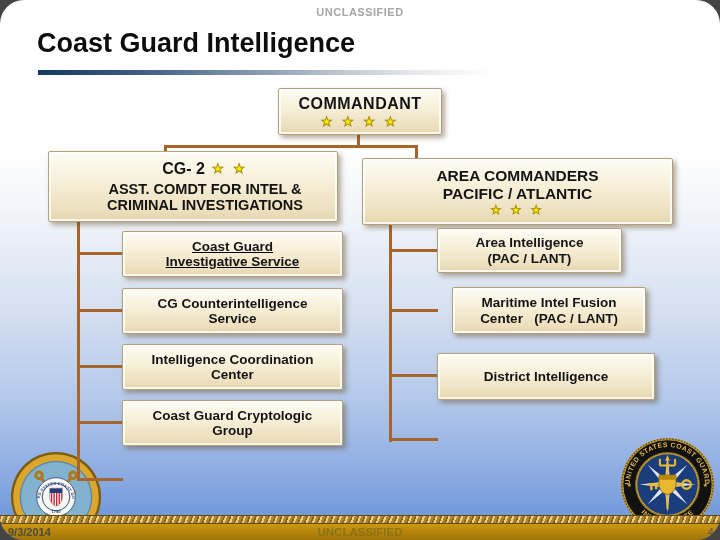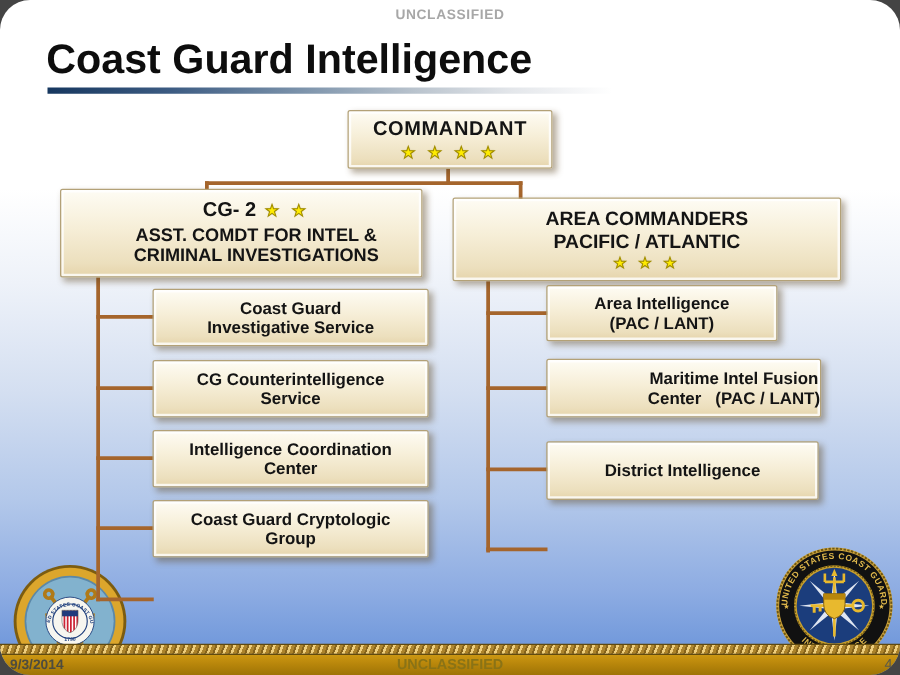--- a/index.html
+++ b/index.html
@@ -5,21 +5,21 @@
   html,body{margin:0;padding:0;background:#444;}
   .slide{
     position:relative;width:720px;height:540px;overflow:hidden;
     font-family:"Liberation Sans","DejaVu Sans",sans-serif;
     background:linear-gradient(180deg,#ffffff 0%,#ffffff 28%,#eef2f9 42%,#d4dff1 58%,#b3c8ea 74%,#8cabe2 88%,#6d96da 97%,#6892d8 100%);
     border-radius:24px;
   }
   
   .top-class{position:absolute;top:6px;left:0;width:100%;text-align:center;
     font-size:11px;font-weight:bold;color:#a7a7a7;letter-spacing:.5px;}
-  .title{position:absolute;top:28px;left:37px;margin:0;font-size:33px;font-weight:bold;
+  .title{position:absolute;top:28px;left:37px;margin:0;font-size:27px;font-weight:bold;
     color:#0d0d0d;letter-spacing:0;}
   .title-rule{position:absolute;top:70px;left:38px;width:452px;height:5px;
     background:linear-gradient(90deg,#16375f 0%,#3d5c83 22%,#7c93ab 45%,#b9c3cd 65%,#e3e6ea 82%,rgba(240,240,240,0) 100%);}
   
   .conn{position:absolute;background:#a5652c;z-index:6;}
   .node{position:absolute;z-index:8;border-radius:2px;border:1px solid #b3a177;
     background:linear-gradient(180deg,#fefcf4 0%,#f6eed7 45%,#ecdfbd 85%,#e5d4ab 100%);
     box-shadow:3px 3px 5px rgba(96,74,38,.45), inset 0 0 0 2px rgba(255,255,255,.8);
     display:flex;flex-direction:column;align-items:center;justify-content:center;
     text-align:center;box-sizing:border-box;}
@@ -91,42 +91,42 @@
     <div class="node-label lbl-cg2">ASST. COMDT FOR INTEL &amp;
 CRIMINAL INVESTIGATIONS</div>
   </div>
 
   <div class="node" style="left:362px;top:158px;width:311px;height:67px;">
     <div class="node-label lbl-area">AREA COMMANDERS
 PACIFIC / ATLANTIC</div>
     <div class="stars stars-area">★ ★ ★</div>
   </div>
 
-  <div class="node" style="left:122px;top:231px;width:221px;height:46px;">
+  <div class="node" style="left:122px;top:231px;width:221px;height:46px;text-decoration:underline;">
     <div class="node-label lbl-child">Coast Guard
 Investigative Service</div>
   </div>
   <div class="node" style="left:122px;top:288px;width:221px;height:46px;">
     <div class="node-label lbl-child">CG Counterintelligence
 Service</div>
   </div>
   <div class="node" style="left:122px;top:344px;width:221px;height:46px;">
     <div class="node-label lbl-child">Intelligence Coordination
 Center</div>
   </div>
   <div class="node" style="left:122px;top:400px;width:221px;height:46px;">
     <div class="node-label lbl-child">Coast Guard Cryptologic
 Group</div>
   </div>
 
   <div class="node" style="left:437px;top:228px;width:185px;height:45px;">
     <div class="node-label lbl-child">Area Intelligence
 (PAC / LANT)</div>
   </div>
-  <div class="node" style="left:437px;top:287px;width:220px;height:47px;align-items:flex-end;">
+  <div class="node" style="left:452px;top:287px;width:194px;height:47px;">
     <div class="node-label lbl-child">Maritime Intel Fusion
 Center   (PAC / LANT)</div>
   </div>
   <div class="node" style="left:437px;top:353px;width:218px;height:47px;">
     <div class="node-label lbl-child">District Intelligence</div>
   </div>
 
   <svg class="seal seal-left" width="92" height="92" viewBox="0 0 100 100">
     <circle cx="50" cy="50" r="49" fill="#7c5c10"></circle>
     <circle cx="50" cy="50" r="46.5" fill="#dca62c"></circle>

